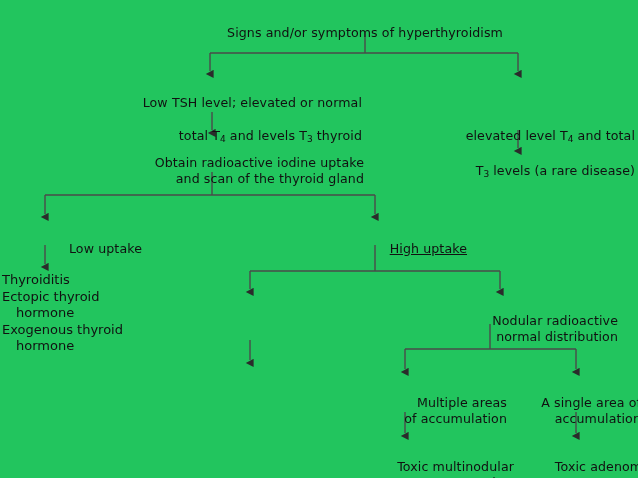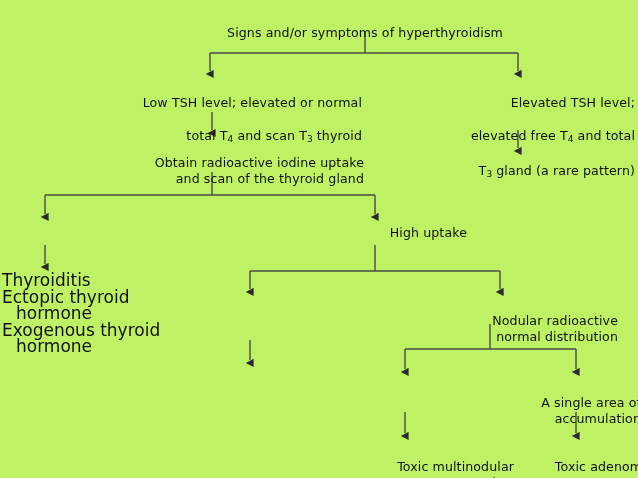--- a/index.html
+++ b/index.html
@@ -4,21 +4,21 @@
 <style>
   html, body {
     margin: 0;
     padding: 0;
     background: #ffffff;
   }
   #canvas {
     position: relative;
     width: 638px;
     height: 478px;
-    background: #bef264;
+    background: #22c55e;
     font-family: "DejaVu Sans", sans-serif;
     color: #1a1a1a;
     overflow: hidden;
   }
   #wires {
     position: absolute;
     left: 0;
     top: 0;
     width: 638px;
     height: 478px;
@@ -29,21 +29,21 @@
     font-size: 12.6px;
     line-height: 16.5px;
     color: #111111;
     white-space: pre-line;
     letter-spacing: 0.1px;
   }
   .node.center { text-align: center; }
   .node.left { text-align: right; }
   .hang {
     position: absolute;
-    font-size: 17px;
+    font-size: 13px;
     line-height: 16.5px;
     color: #111111;
     text-align: left;
   }
   .hang .cont { padding-left: 14px; display: block; }
   sub {
     font-size: 9px;
     vertical-align: -0.22em;
     letter-spacing: 0;
   }
@@ -98,55 +98,62 @@
       <path d="M576,412 L576,433" marker-end="url(#ah)"></path>
     </g>
   </svg>
 
   <div class="node center" style="left:165px; top:8px; width:400px;">
     <span>Signs and/or symptoms of hyperthyroidism</span>
   </div>
 
   <div class="node left" style="left:82px; top:78px; width:280px;">
     <span>Low TSH level; elevated or normal</span><br>
-    <span>total T</span><sub>4</sub><span> and scan T</span><sub>3</sub><span> thyroid</span>
+    <span>total T</span><sub>4</sub><span> and levels T</span><sub>3</sub><span> thyroid</span>
   </div>
 
   <div class="node left" style="left:430px; top:78px; width:205px;">
-    <span>Elevated TSH level;</span><br>
-    <span>elevated free T</span><sub>4</sub><span> and total</span><br>
-    <span>T</span><sub>3</sub><span> gland (a rare pattern)</span>
+    <br>
+    <span>elevated level T</span><sub>4</sub><span> and total</span><br>
+    <span>T</span><sub>3</sub><span> levels (a rare disease)</span>
   </div>
 
   <div class="node left" style="left:84px; top:138px; width:280px;">
     <span>Obtain radioactive iodine uptake
 and scan of the thyroid gland</span>
   </div>
 
 
+  <div class="node left" style="left:2px; top:224px; width:140px;">
+    <span>Low uptake</span>
+  </div>
 
-  <div class="node left" style="left:327px; top:208px; width:140px;">
+  <div class="node left" style="left:327px; top:224px; width:140px;text-decoration:underline;">
     <span>High uptake</span>
   </div>
 
   <div class="hang" style="left:2px; top:272px; width:165px;">
     <span>Thyroiditis</span><br>
     <span>Ectopic thyroid</span>
     <span class="cont">hormone</span>
     <span>Exogenous thyroid</span>
     <span class="cont">hormone</span>
   </div>
 
 
   <div class="node left" style="left:418px; top:296px; width:200px;">
     <span>Nodular radioactive
 normal distribution</span>
   </div>
 
 
+  <div class="node left" style="left:342px; top:378px; width:165px;">
+    <span>Multiple areas
+of accumulation</span>
+  </div>
 
   <div class="node left" style="left:516px; top:378px; width:125px;">
     <span>A single area of
 accumulation</span>
   </div>
 
   <div class="node left" style="left:334px; top:442px; width:180px;">
     <span>Toxic multinodular
 goiter</span>
   </div>

